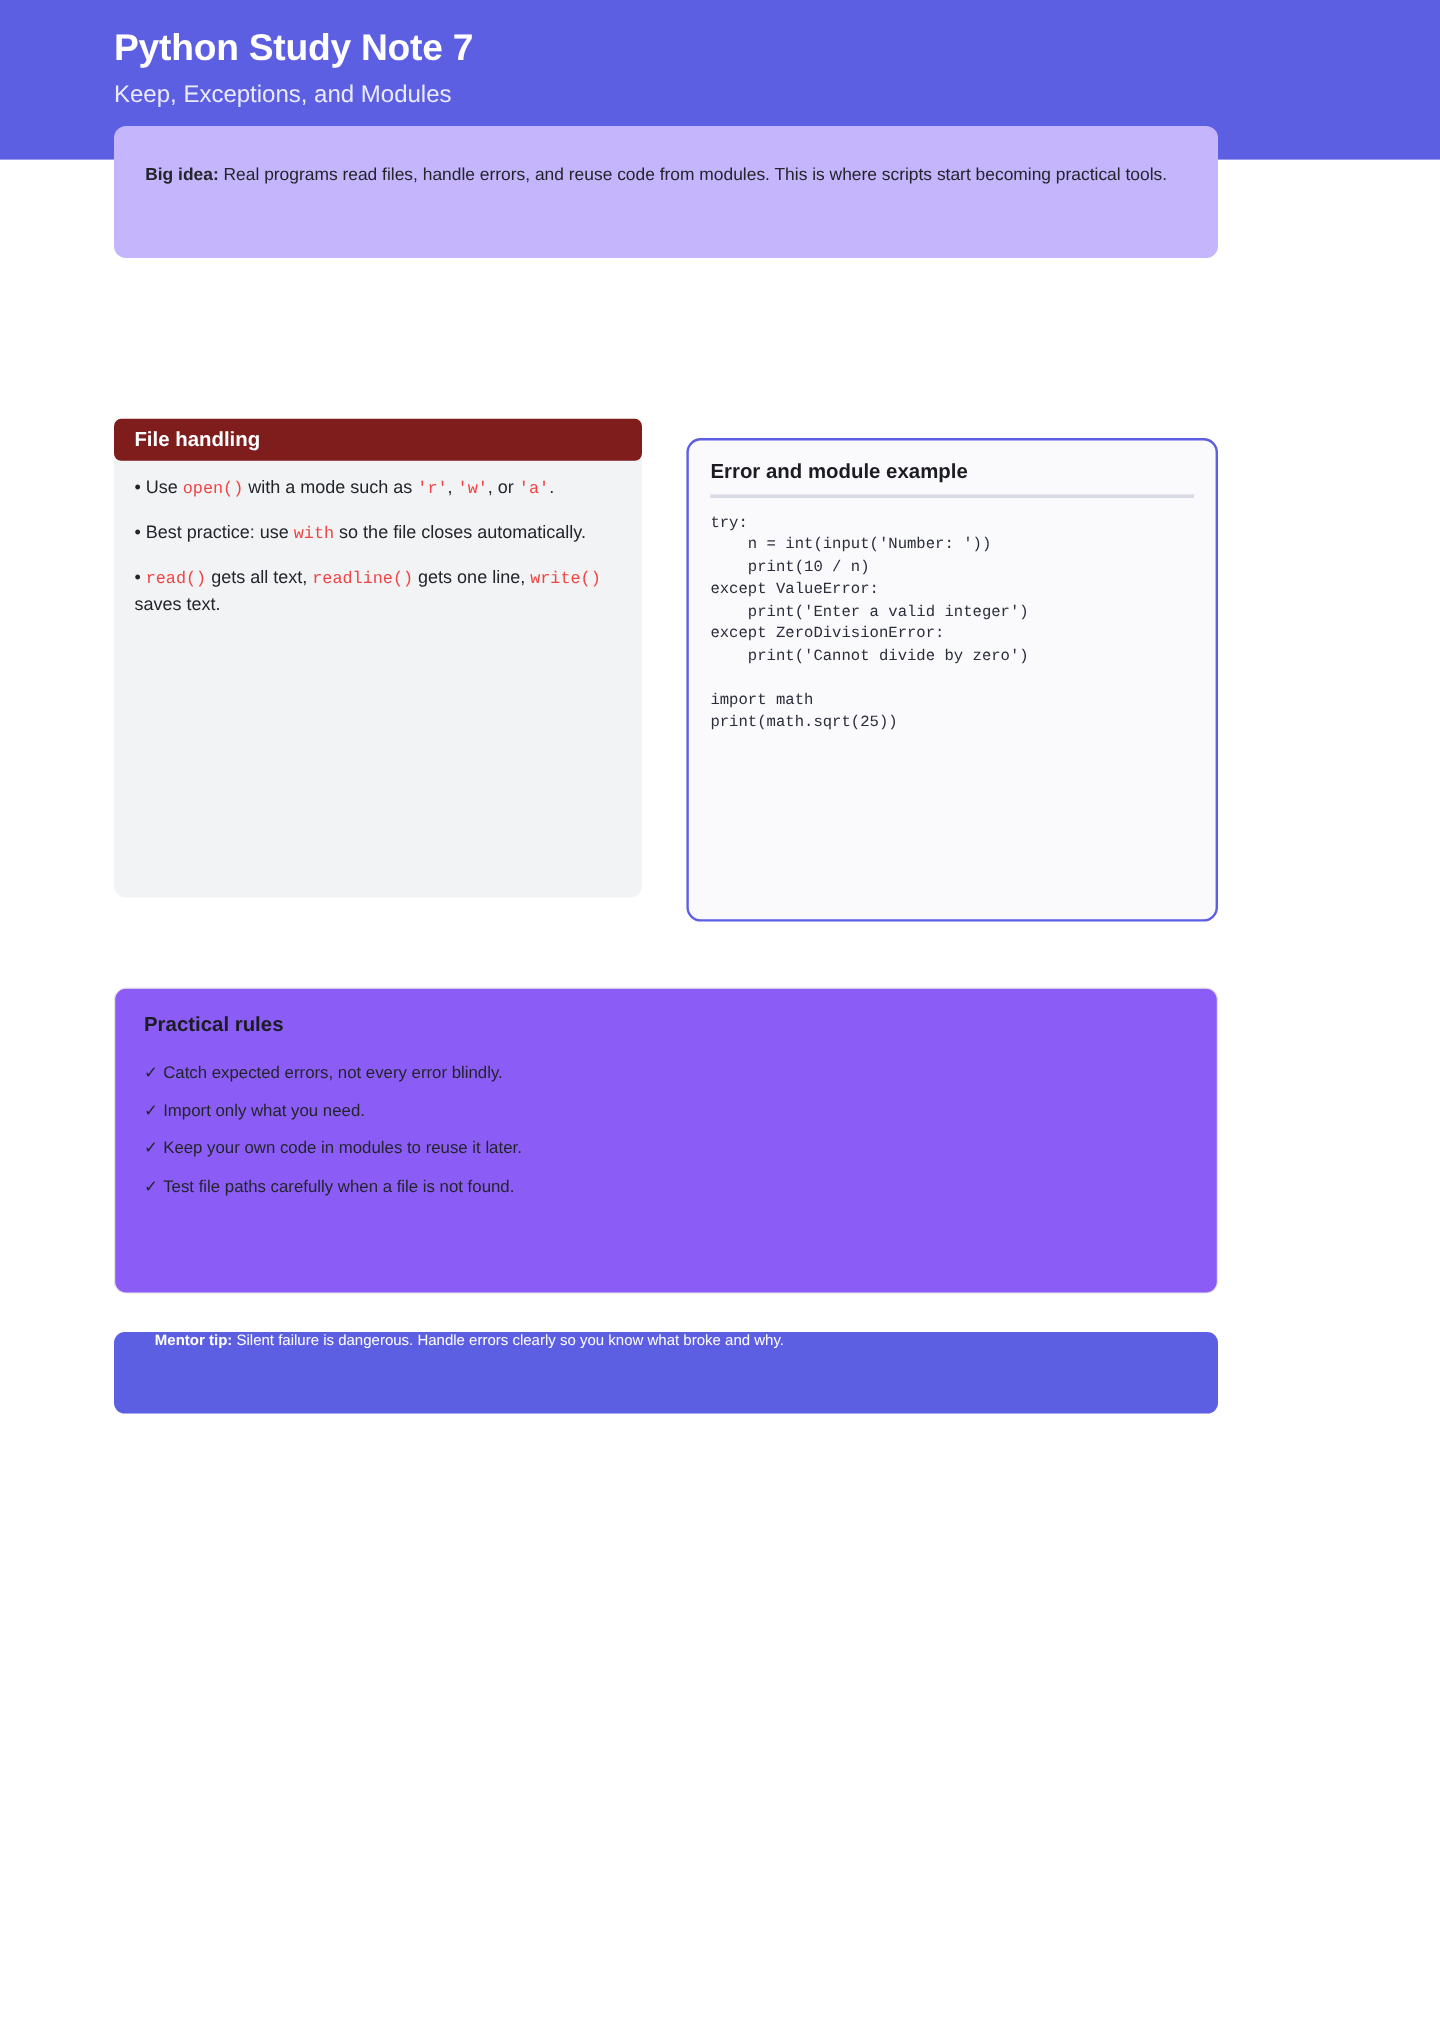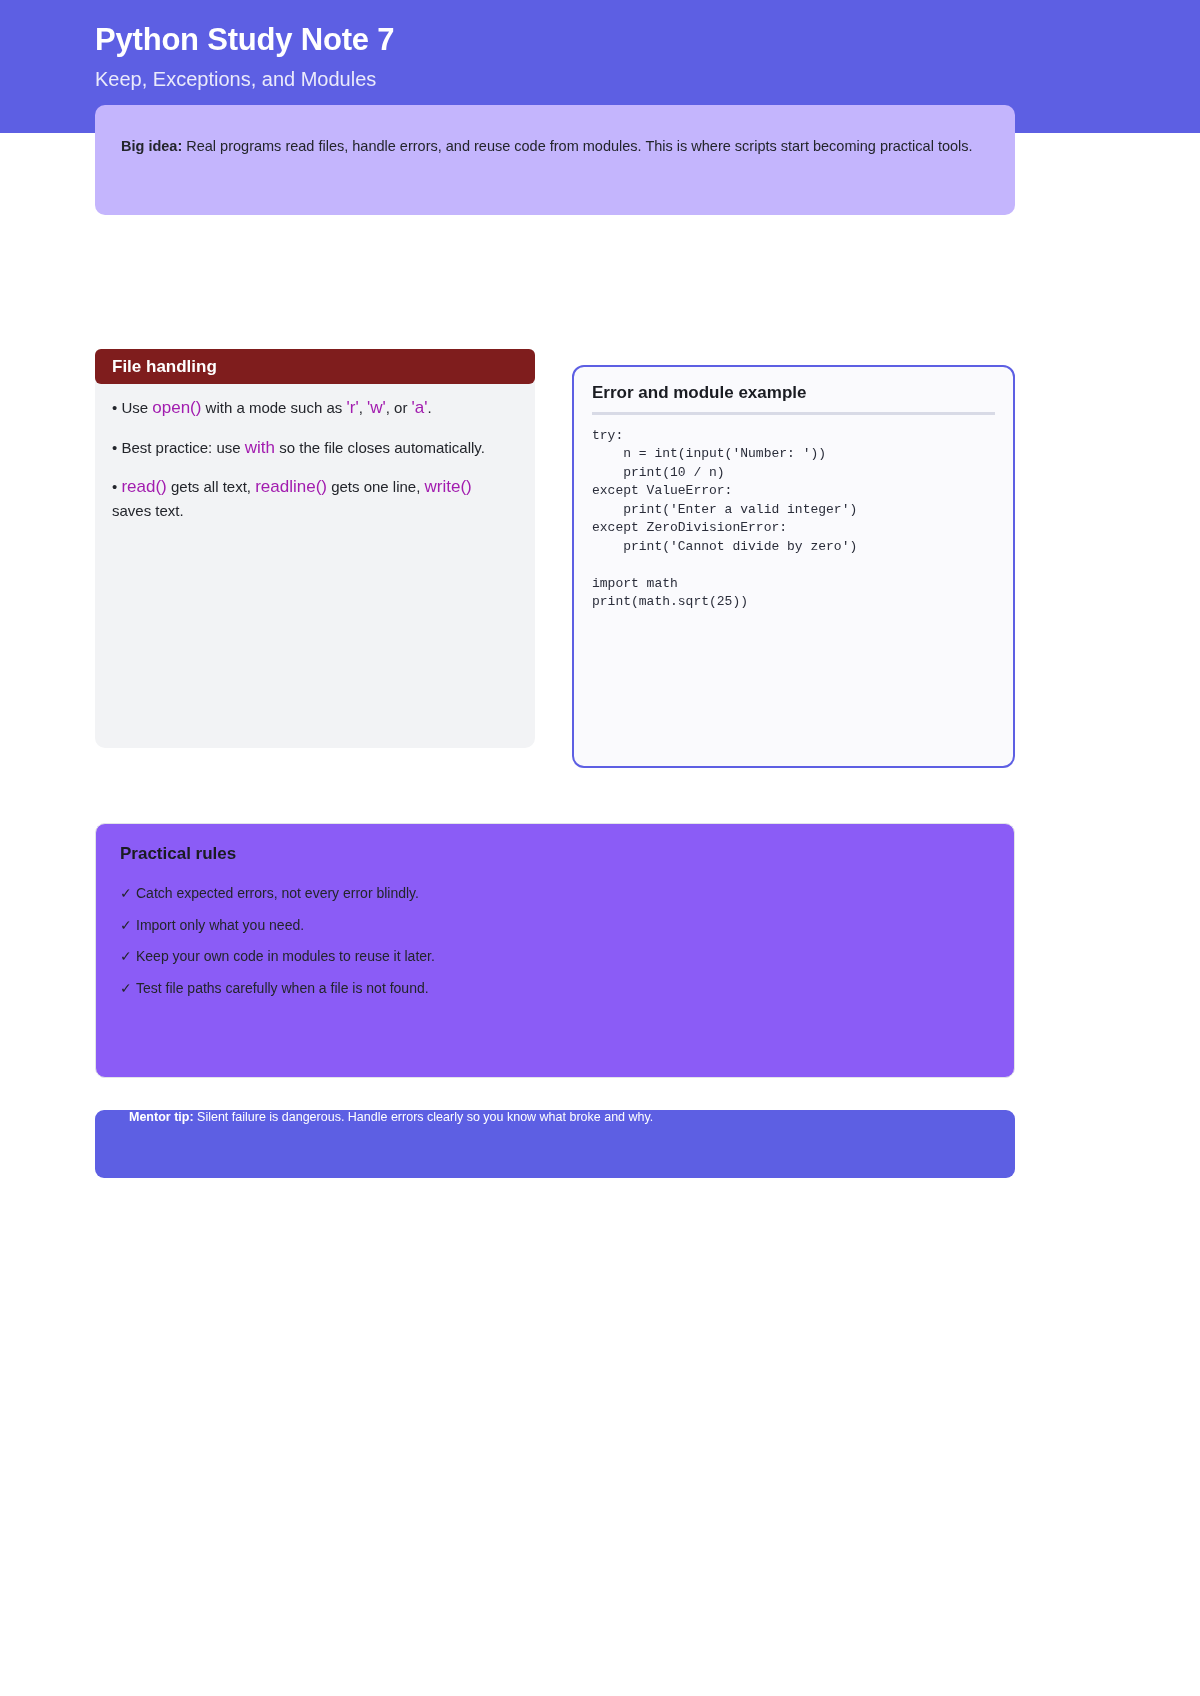--- a/index.html
+++ b/index.html
@@ -86,23 +86,23 @@
     padding-left: 17px;
   }
   .bullet {
     font-size: 15px;
     line-height: 1.45;
     color: #23252b;
     margin-bottom: 15px;
   }
   .bullet code,
   code.mono {
-    font-family: Liberation Sans, sans-serif;
-    font-size: 17px;
-    color: #a21caf;
+    font-family: Liberation Mono, monospace;
+    font-size: 14px;
+    color: #ef4444;
   }
 
   
   .code-card {
     position: absolute;
     left: 572px; top: 345px;
     width: 443px;
     height: 403px;
     background: #fafafd;
     border: 2.5px solid #5d5fe3;

